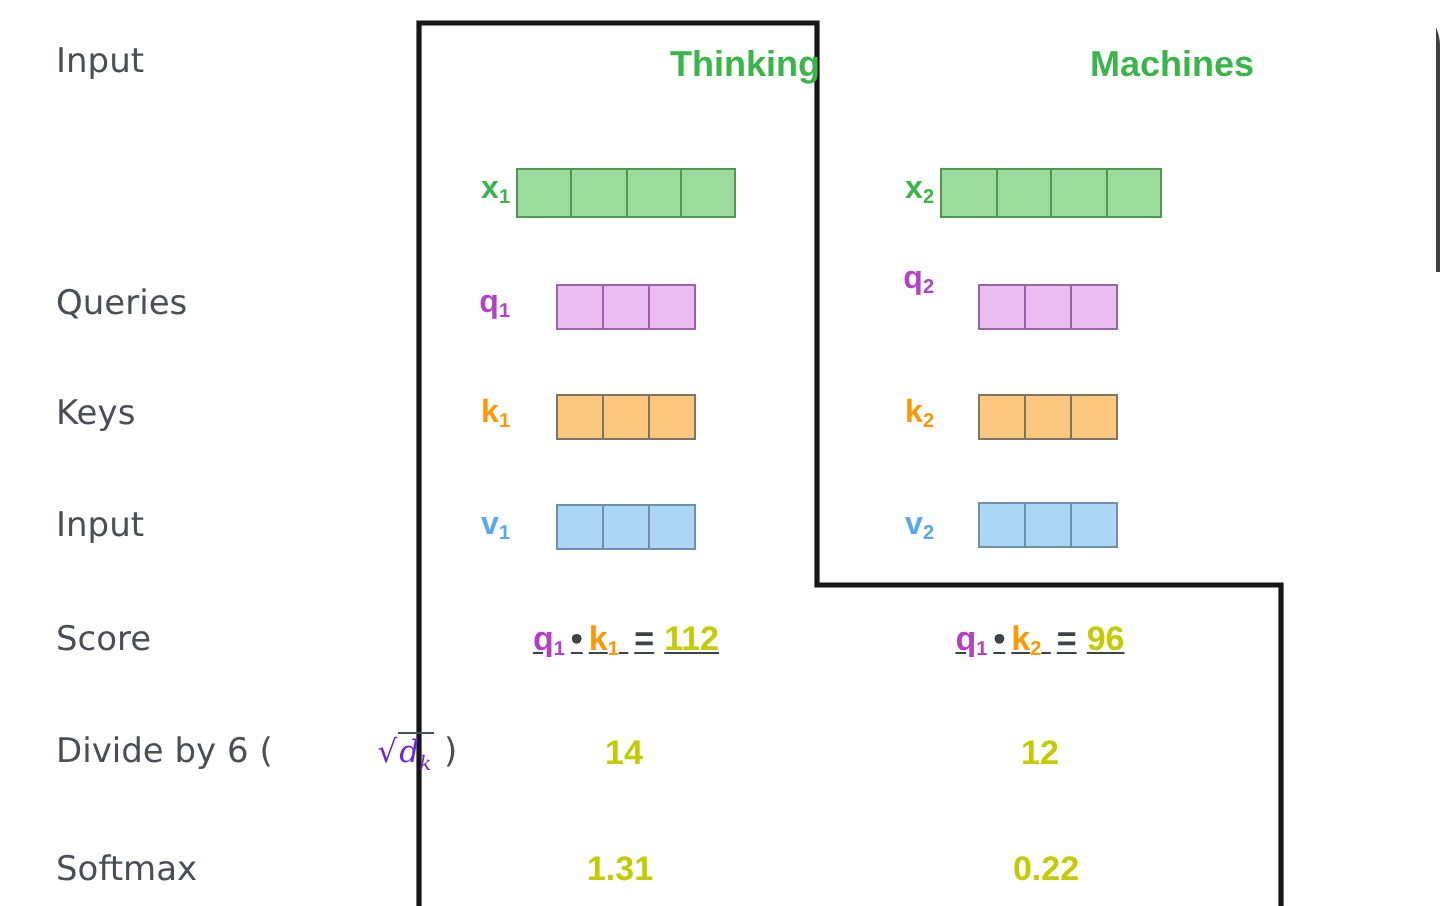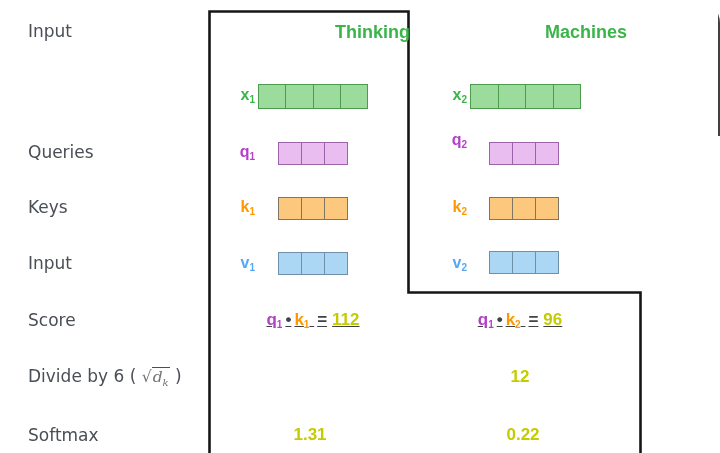--- a/index.html
+++ b/index.html
@@ -2,21 +2,21 @@
 <html><head>
 <meta charset="utf-8">
 <style>
   html,body{margin:0;padding:0;background:#ffffff;}
   .stage{position:relative;width:720px;height:453px;overflow:hidden;background:#ffffff;
          font-family:"Liberation Sans",sans-serif;border-radius:23px;}
   svg.outline{position:absolute;left:0;top:0;pointer-events:none;}
 
   .row-label{position:absolute;left:28px;font:400 17px "DejaVu Sans",sans-serif;
              color:#4a4e55;white-space:pre;}
-  .math{font-family:"DejaVu Serif",serif;font-size:15.5px;color:#737373;}
+  .math{font-family:"DejaVu Serif",serif;font-size:15.5px;color:#6d28d9;margin-left:47px;}
   .math .radical{font-style:normal;}
   .math .sqrt-arg{border-top:1.2px solid #4a4e55;font-style:italic;padding:0 1px;}
   .math sub{font-size:10px;font-style:italic;}
 
   .col-word{position:absolute;width:200px;text-align:right;
             font:700 18px "Liberation Sans",sans-serif;color:#3ab54a;}
 
   .vec-label{position:absolute;width:45px;text-align:right;
              font:700 16px "Liberation Sans",sans-serif;}
   .vec-label sub{font-size:10px;vertical-align:-0.25em;}
@@ -95,20 +95,21 @@
   <div class="vec-label v" style="left:210px;top:254px"><span>v</span><sub>1</sub></div>
   <div class="vector value" style="left:278px;top:252px;width:70px;height:23px">
       <div class="cell"></div>
       <div class="cell"></div>
       <div class="cell"></div>
     </div>
 
   <div class="score-line" style="left:213px;top:310px">
     <span class="q"><span>q</span><sub>1</sub></span><span class="op">•</span><span class="k"><span>k</span><sub>1</sub></span> <span class="op">=</span><span class="result">112</span>
   </div>
+  <div class="num-line" style="left:212px;top:367px">14</div>
   <div class="num-line" style="left:210px;top:425px">1.31</div>
 
   <div class="col-word" style="left:427px;top:22px">Machines</div>
 
   <div class="vec-label x" style="left:422px;top:86px"><span>x</span><sub>2</sub></div>
   <div class="vector embed" style="left:470px;top:84px;width:111px;height:25px">
       <div class="cell"></div>
       <div class="cell"></div>
       <div class="cell"></div>
       <div class="cell"></div>

